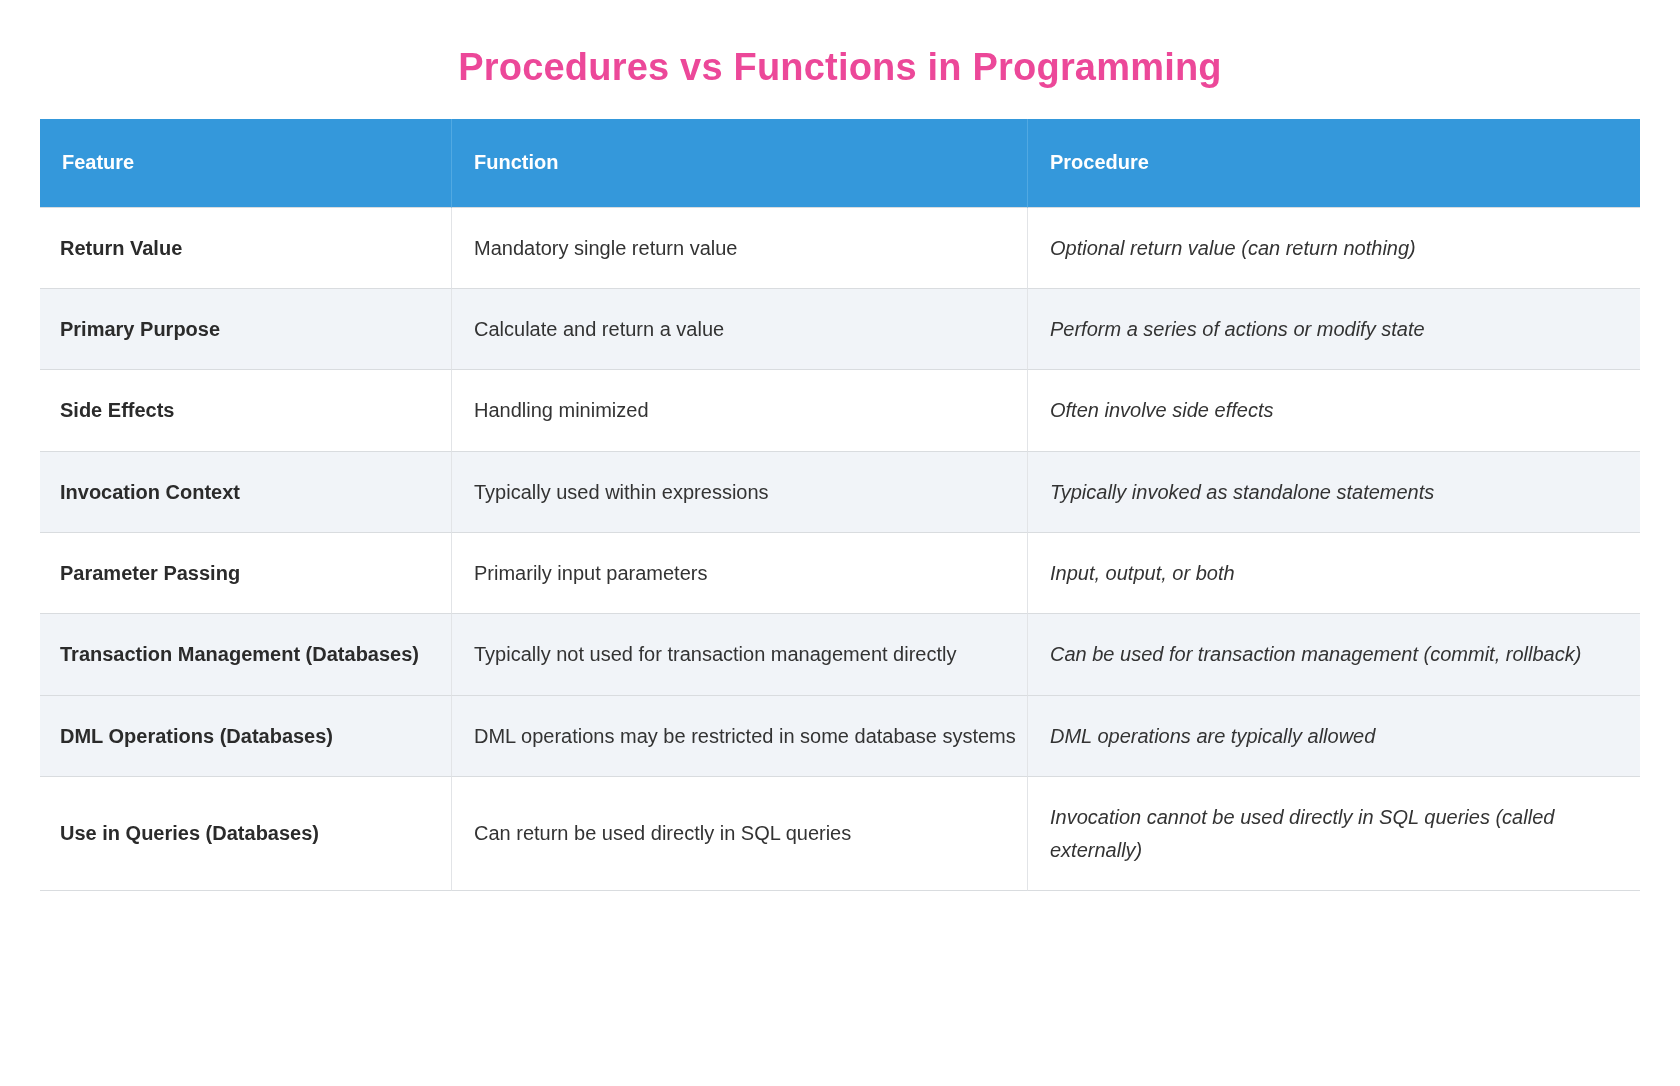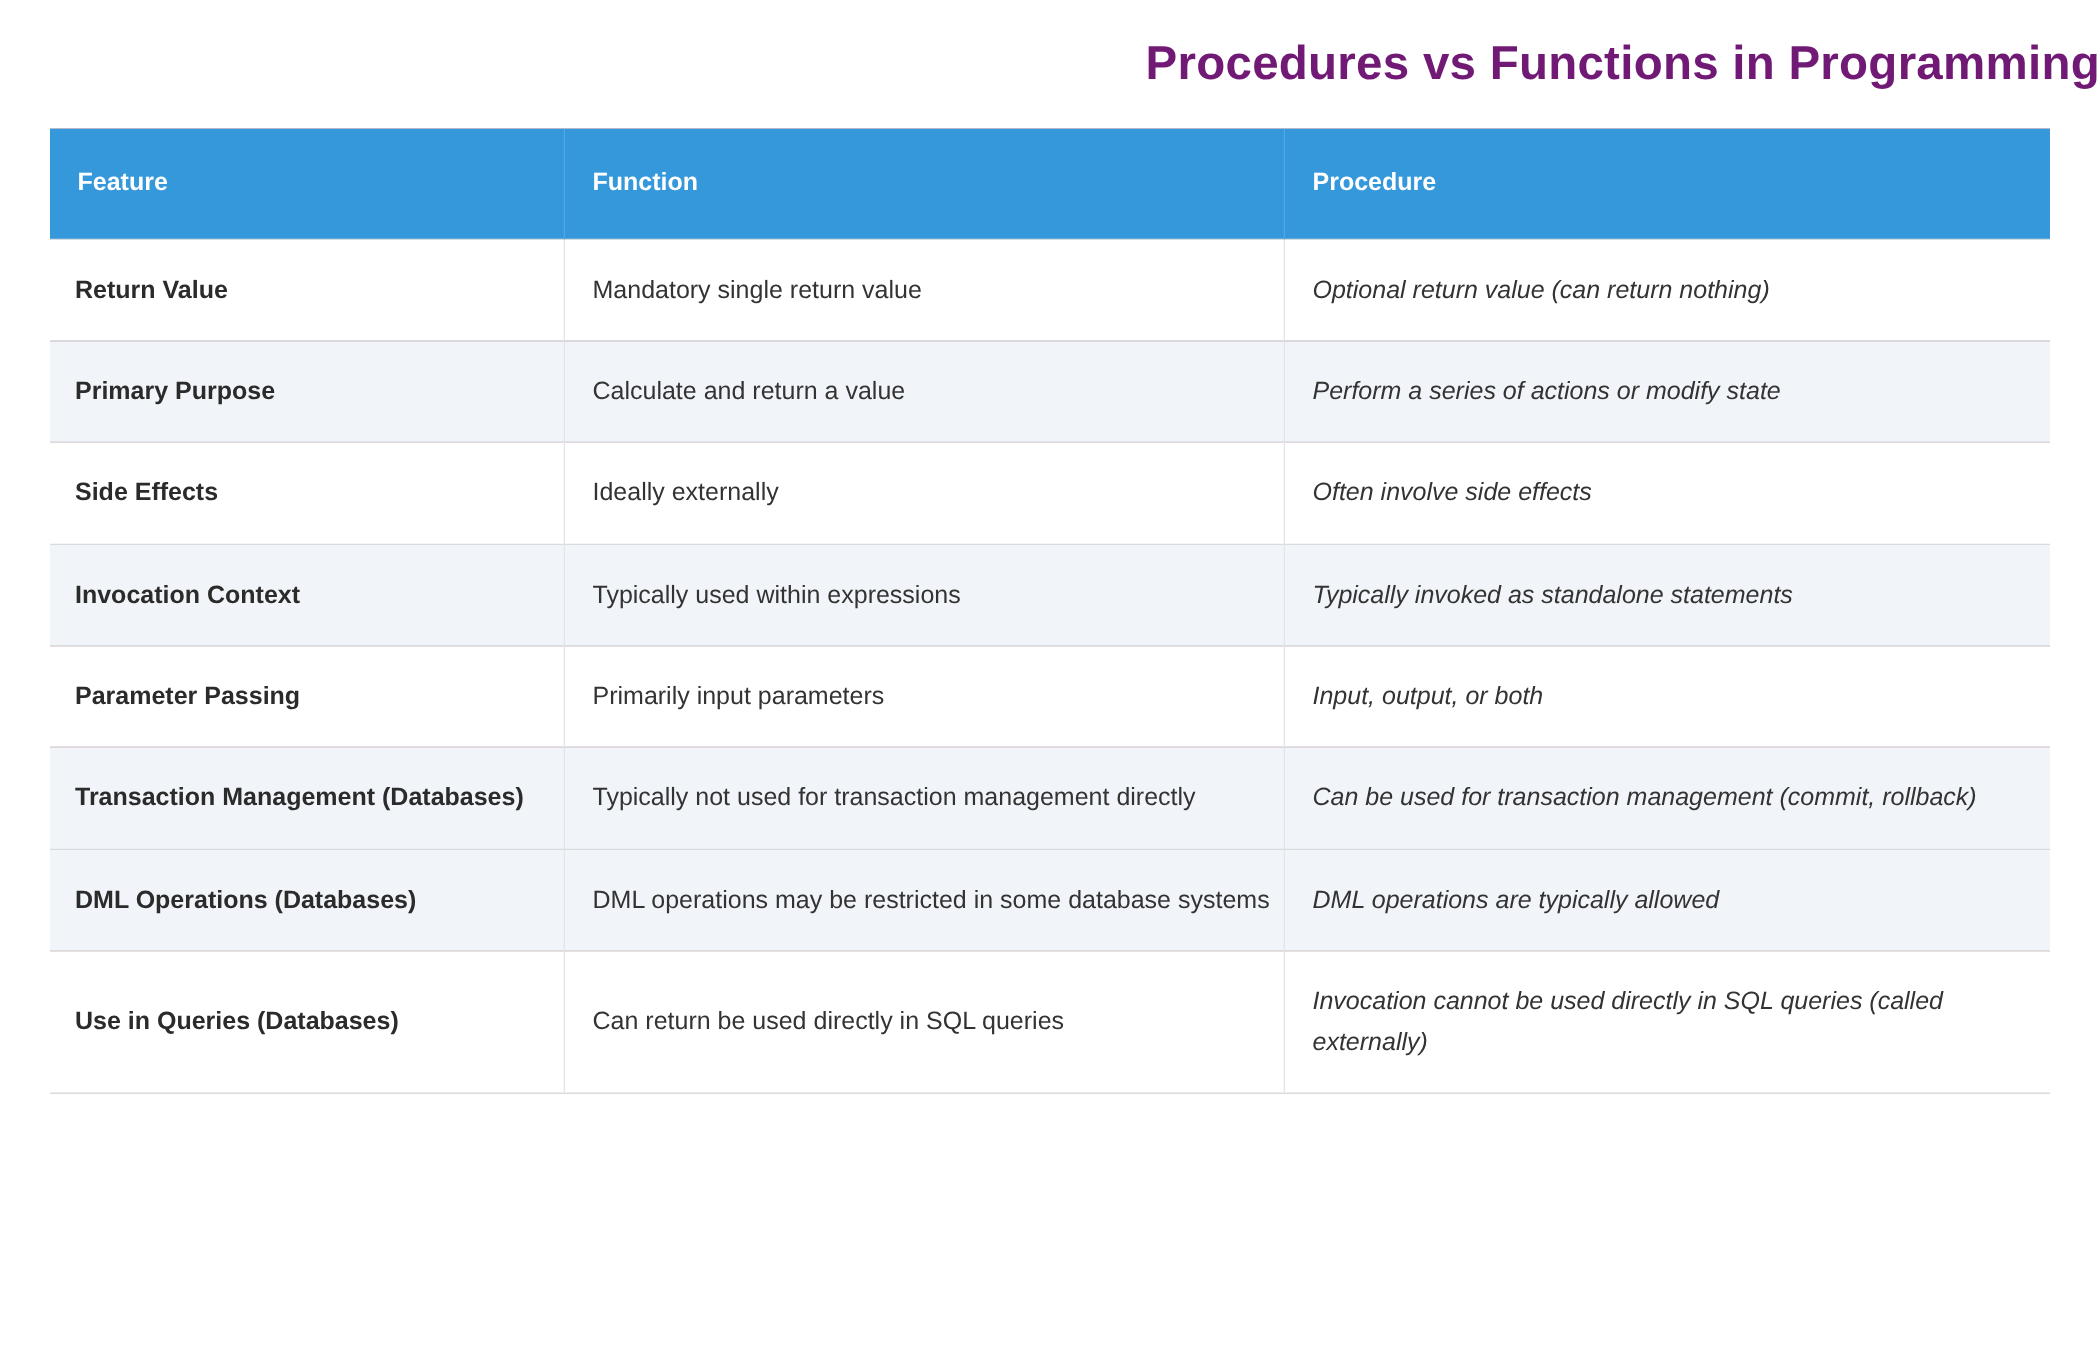--- a/index.html
+++ b/index.html
@@ -17,42 +17,42 @@
   .page {
     width: 1680px;
     height: 1086px;
     box-sizing: border-box;
     padding: 0;
     position: relative;
     background: #ffffff;
   }
 
   .page-title {
-    text-align: right;
-    color: #701a75;
+    text-align: center;
+    color: #ec4899;
     font-size: 38px;
     font-weight: bold;
     letter-spacing: 0.2px;
-    margin: 0;
+    margin: 16px;
     padding-top: 28px;
     padding-bottom: 0;
     line-height: 1.25;
   }
 
   .table-wrap {
     margin: 27px 40px 0 40px;
     width: 1600px;
   }
 
   table.cmp {
     border-collapse: separate;
     border-spacing: 0;
     width: 1600px;
     table-layout: fixed;
-    background: #7f1d1d;
+    background: #8b5cf6;
   }
 
   table.cmp col.c-feature  { width: 412px; }
   table.cmp col.c-function { width: 576px; }
   table.cmp col.c-proc     { width: 612px; }
 
   table.cmp thead th {
     background: #3498db;
     color: #ffffff;
     font-size: 20px;
@@ -121,21 +121,21 @@
         </tr>
 
         <tr class="alt">
           <td class="feature-cell">Primary Purpose</td>
           <td>Calculate and return a value</td>
           <td>Perform a series of actions or modify state</td>
         </tr>
 
         <tr>
           <td class="feature-cell">Side Effects</td>
-          <td>Ideally externally</td>
+          <td>Handling minimized</td>
           <td>Often involve side effects</td>
         </tr>
 
         <tr class="alt">
           <td class="feature-cell">Invocation Context</td>
           <td>Typically used within expressions</td>
           <td>Typically invoked as standalone statements</td>
         </tr>
 
         <tr>

